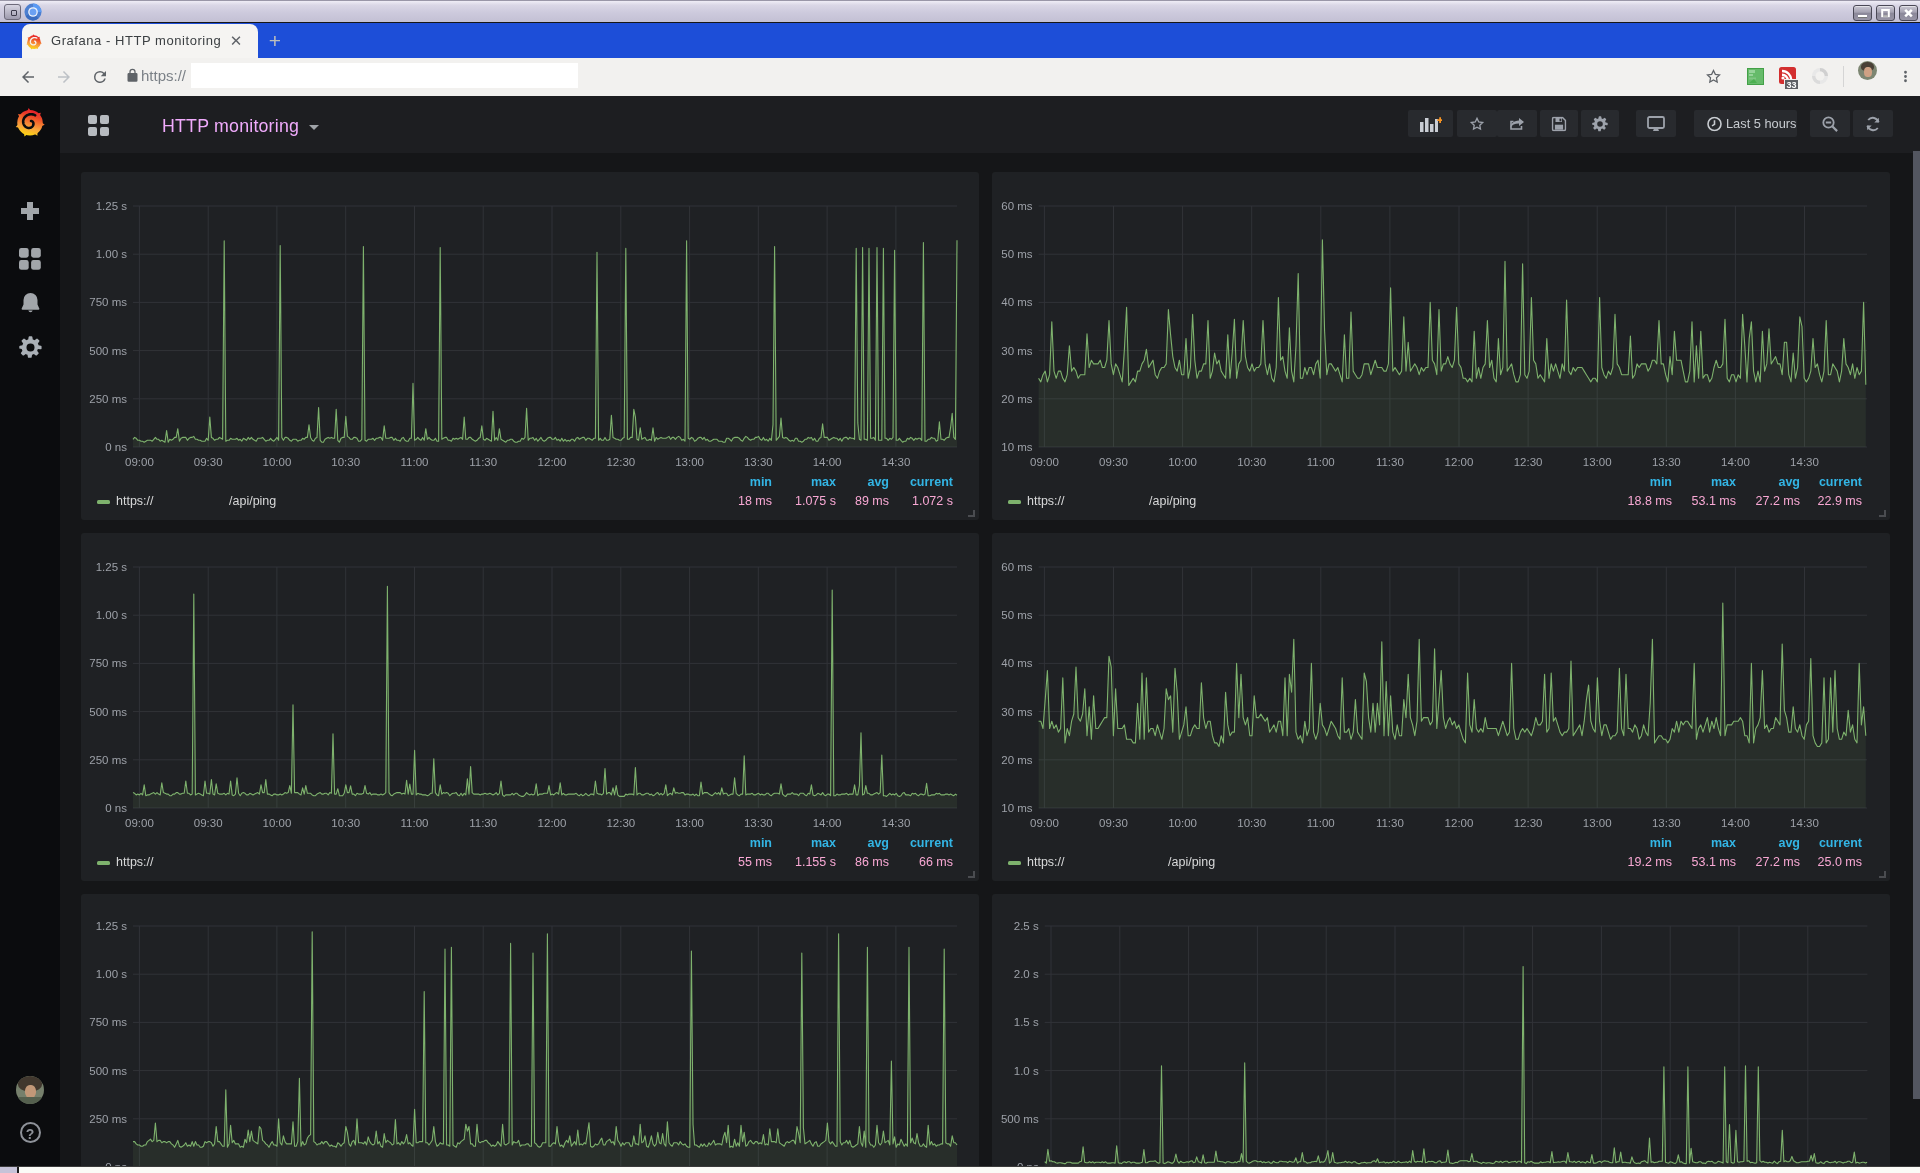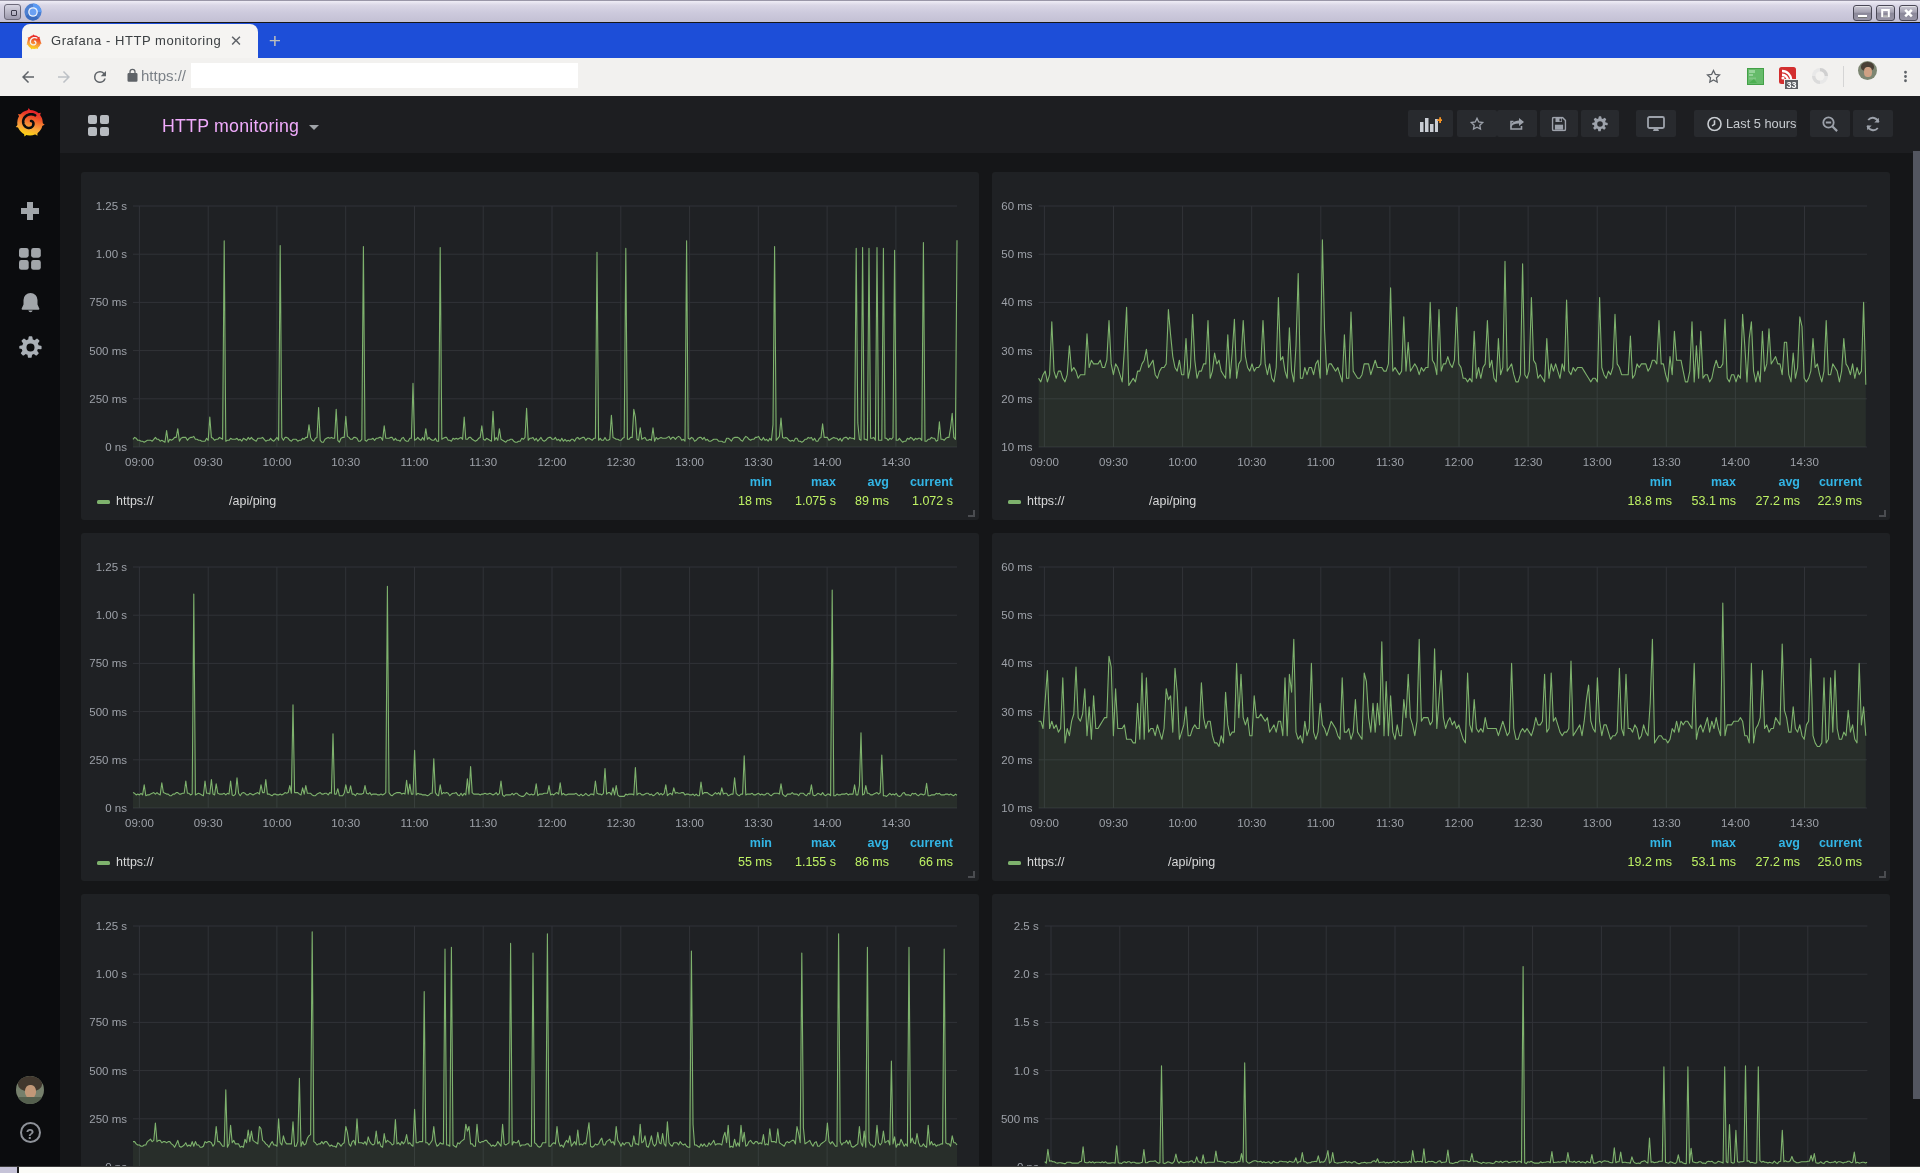--- a/index.html
+++ b/index.html
@@ -43,21 +43,21 @@
 .nbtn { position:absolute; top:14px; height:27px; background:#282a2e; border-radius:2px; color:#9da2ab; }
 .nbtn svg { position:absolute; left:50%; top:50%; transform:translate(-50%,-50%); }
 #tlabel { position:absolute; left:1666px; top:20px; font-size:12.8px; color:#c8ccd1; }
 
 .panel { position:absolute; width:898px; height:348px; background:#1f2124; border-radius:3px; }
 .gl { stroke:#313338; stroke-width:1; }
 .axl { font-family:"Liberation Sans",sans-serif; font-size:11.5px; fill:#9da1a8; }
 .lg-swatch { position:absolute; left:16px; top:328px; width:13px; height:4px; border-radius:1.5px; background:#7eb26d; }
 .lg-t { position:absolute; top:322px; font-size:12.5px; color:#d8d9da; }
 .lg-h { position:absolute; top:303px; font-size:12.5px; font-weight:bold; color:#33b5e5; }
-.lg-v { position:absolute; top:322px; font-size:12.5px; color:#bef264; }
+.lg-v { position:absolute; top:322px; font-size:12.5px; color:#f9a8d4; }
 .rsz { position:absolute; right:4px; bottom:3px; width:7px; height:7px; border-right:2px solid #4a4c50; border-bottom:2px solid #4a4c50; }
 
 #scrollthumb { position:absolute; left:1913px; top:151px; width:7px; height:948px; background:#535660; border-radius:0px; }
 #bottomstrip { position:absolute; left:0; top:1166px; width:1920px; height:7px; background:#fbfbf7; border-top:1px solid #3a3a3a; }
 #bottomstrip .sq { position:absolute; left:0; top:0; width:19px; height:7px; background:#c6c3d8; border-right:2px solid #1a1a1a; }
 </style></head>
 <body>
 <div id="root">
   <div id="titlebar">
     <div class="wicon"></div>

